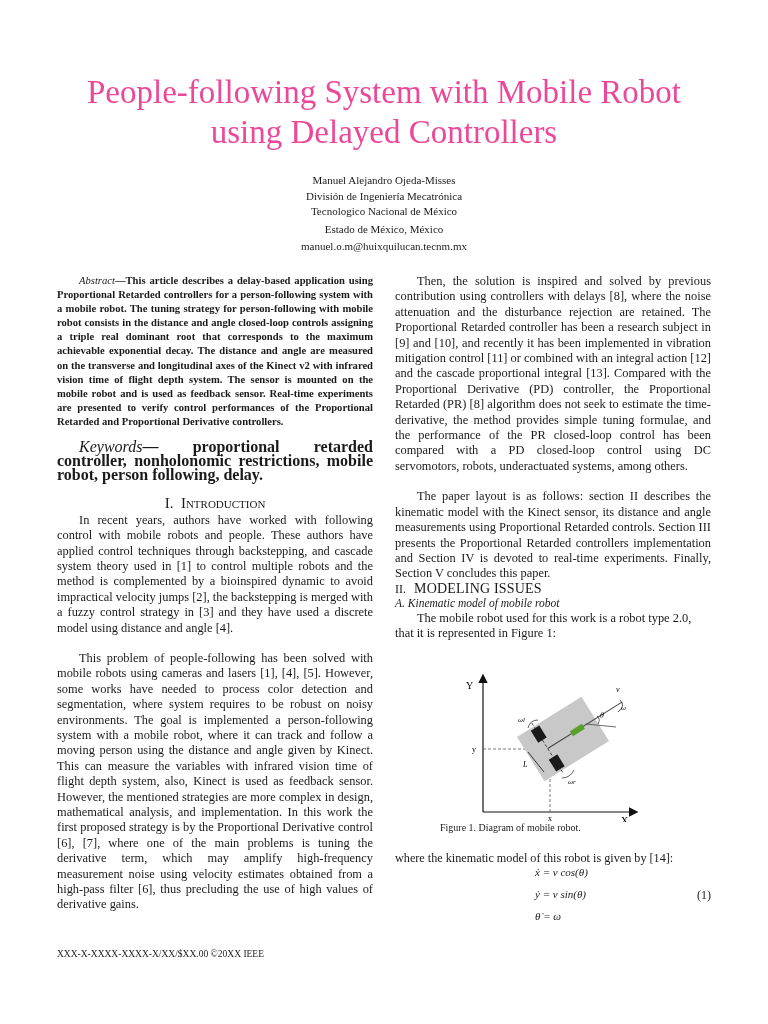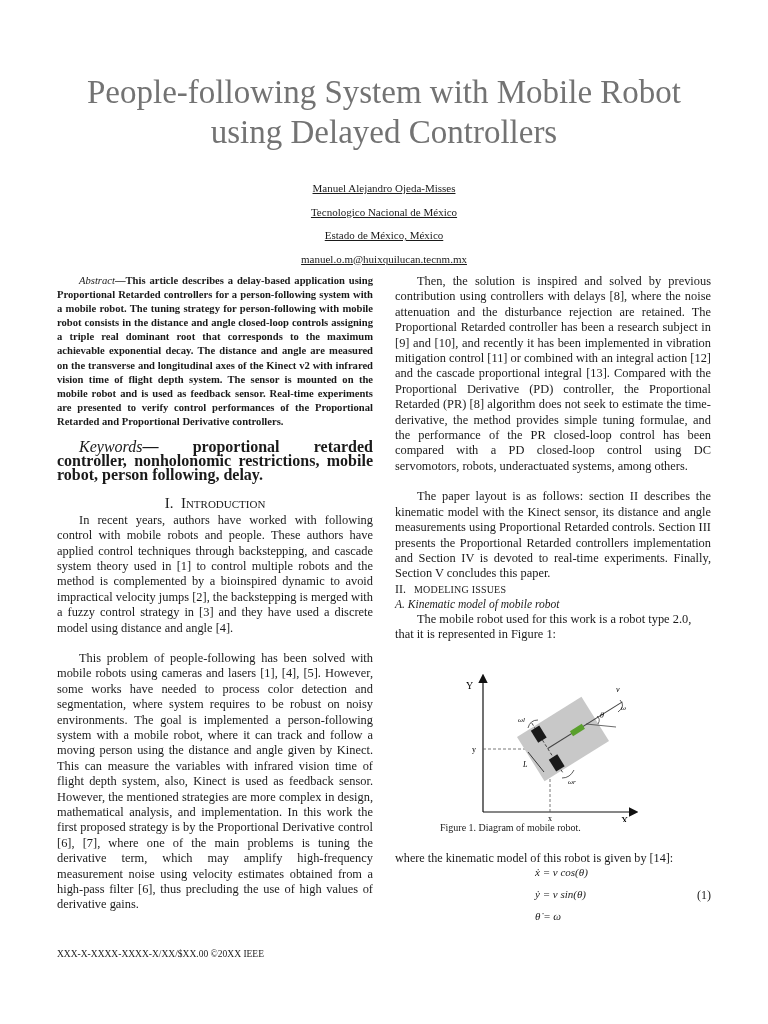--- a/index.html
+++ b/index.html
@@ -2,66 +2,67 @@
 <html><head>
   <meta charset="utf-8">
   <style>
     html, body { margin: 0; padding: 0; background: #ffffff; }
     body {
       width: 768px; height: 1024px; position: relative; overflow: hidden;
       font-family: "Liberation Serif", serif; color: #1a1a1a;
     }
     .title {
       position: absolute; left: 0; width: 768px; top: 72px;
-      text-align: center; font-size: 33px; line-height: 40px; color: #737373;
+      text-align: center; font-size: 33px; line-height: 40px; color: #ec4899;
     }
     .authors {
       position: absolute; left: 0; width: 768px; top: 173px;
       text-align: center; font-size: 11px; line-height: 15.5px;
     }
-    .authors div { margin: 8px; text-decoration: underline; }
+    .authors div { margin: 0; }
     .authors .gap { margin-top: 2px; }
     .col {
       position: absolute; font-size: 12px; line-height: 14.4px;
       text-align: justify;
     }
     .col-left { left: 57px; width: 316px; top: 274px; }
     .col-right { left: 395px; width: 316px; top: 274px; }
     .col p { margin: 0; text-indent: 22px; }
     .abstract { font-weight: bold; font-size: 10.6px; line-height: 14.1px; }
     .abstract i, .keywords i { font-weight: normal; font-style: italic; }
     .keywords { font-weight: bold; font-size: 16px; line-height: 14.1px; margin-top: 11px !important; }
     .sec-head {
       text-align: center; font-size: 15px; margin: 14px 0 2px 0; text-indent: 0;
     }
     .sec-head .sc { font-variant: small-caps; }
     .body-text { font-size: 12.4px; line-height: 15.4px; }
     .mt { margin-top: 15px !important; }
     .sec2-head { font-size: 12px; margin: 11px 0 6px 0; text-indent: 0 !important; }
     .sec2-head .num { font-size: 12px; }
-    .sec2-head .txt { font-size: 10px; letter-spacing: 0.2px; margin-left: 8px; margin-top: 36px; }
+    .sec2-head .txt { font-size: 14px; letter-spacing: 0.2px; margin-left: 8px; margin-top: 36px; }
     .subsec { font-style: italic; font-size: 11.5px; margin: 0 0 3px 0; text-indent: 0 !important; }
     .figure { position: absolute; left: 458px; top: 672px; width: 200px; height: 166px; }
     .figure svg { display: block; }
     .caption { position: absolute; left: 440px; width: 230px; top: 822px; text-align: left; font-size: 10px; }
     .where { position: absolute; left: 395px; top: 851px; font-size: 12.2px; }
     .eq { position: absolute; font-size: 11px; font-style: italic; }
     .eq-num { position: absolute; left: 697px; top: 888px; font-size: 12px; }
     .footer { position: absolute; left: 57px; top: 949px; font-size: 9.5px; color: #222; }
   </style>
 </head>
 <body>
 
 <div class="title">
   <div>People-following System with Mobile Robot</div>
   <div>using Delayed Controllers</div>
 </div>
 
 <div class="authors">
   <div>Manuel Alejandro Ojeda-Misses</div>
+  <div>División de Ingeniería Mecatrónica</div>
   <div>Tecnologico Nacional de México</div>
   <div class="gap">Estado de México, México</div>
   <div class="gap">manuel.o.m@huixquilucan.tecnm.mx</div>
 </div>
 
 <div class="col col-left">
   <p class="abstract"><i>Abstract</i><span>—</span><span>This article describes a delay-based application using Proportional Retarded controllers for a person-following system with a mobile robot. The tuning strategy for person-following with mobile robot consists in the distance and angle closed-loop controls assigning a triple real dominant root that corresponds to the maximum achievable exponential decay. The distance and angle are measured on the transverse and longitudinal axes of the Kinect v2 with infrared vision time of flight depth system. The sensor is mounted on the mobile robot and is used as feedback sensor. Real-time experiments are presented to verify control performances of the Proportional Retarded and Proportional Derivative controllers.</span></p>
   <p class="keywords"><i>Keywords</i><span>— </span><span>proportional retarded controller, nonholonomic restrictions, mobile robot, person following, delay.</span></p>
   <div class="sec-head">
     <span>I.</span>&nbsp;&nbsp;<span class="sc">Introduction</span>

